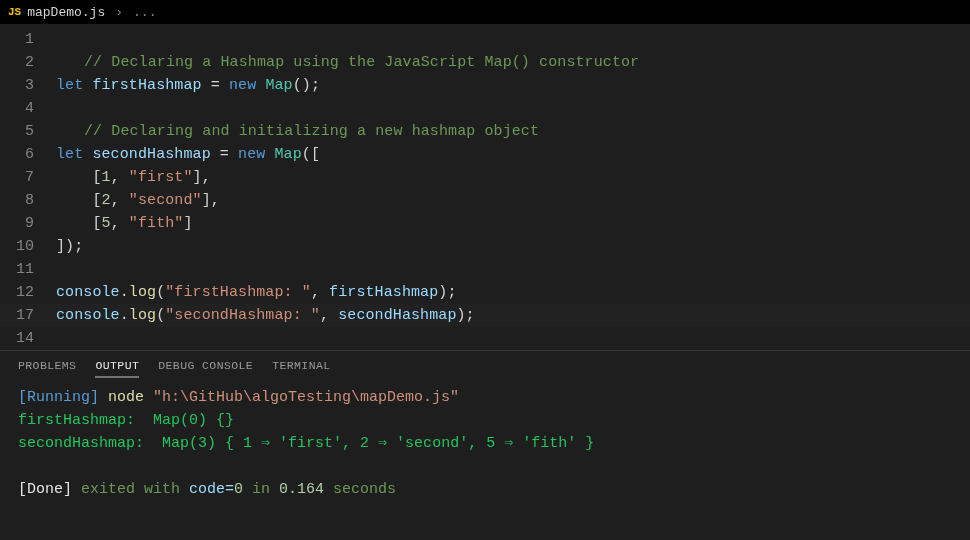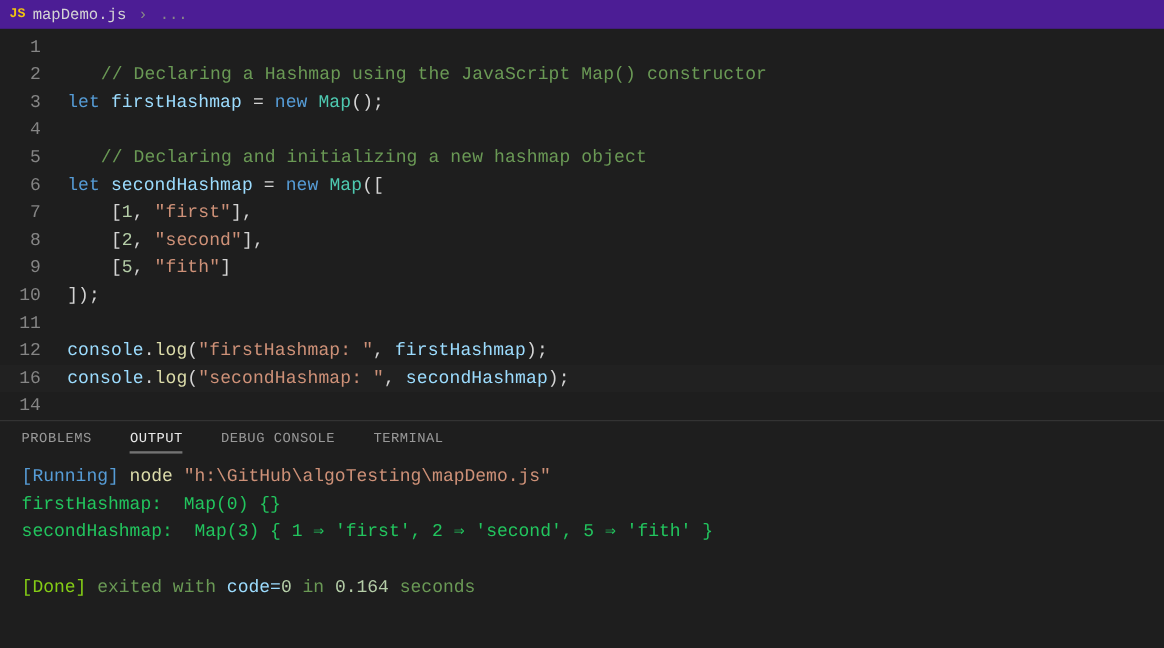--- a/index.html
+++ b/index.html
@@ -8,21 +8,21 @@
     background:#1e1e1e;
     font-family:Consolas,'Courier New',monospace;
     font-size:15px;
     color:#cccccc;
     overflow:hidden;
   }
   .tabbar {
     display:flex;
     align-items:center;
     height:24px;
-    background:#4c1d95;
+    background:#000000;
     padding-left:8px;
     gap:6px;
     font-size:13px;
     color:#cccccc;
   }
   .tabbar .js-badge {
     color:#f1c40f;
     font-weight:bold;
     font-size:11px;
   }
@@ -64,40 +64,40 @@
   .co { color:#9cdcfe; }
 
   .panel {
     border-top:1px solid #333;
     height:174px;
     display:flex;
     flex-direction:column;
   }
   .panel-tabs {
     display:flex;
-    gap:32px;
+    gap:19px;
     padding:8px 18px 6px 18px;
     font-size:11.5px;
     letter-spacing:0.4px;
     color:#999;
   }
   .panel-tab { cursor:pointer; }
   .panel-tab.active {
     color:#e8e8e8;
     border-bottom:2px solid #737373;
     padding-bottom:4px;
   }
   .panel-body {
     padding:2px 18px;
     font-size:15px;
     line-height:23px;
     white-space:pre;
   }
   .run  { color:#569cd6; }
-  .done { color:#84cc16;text-align:right; }
+  .done { color:#e5e5e5;text-align:right; }
   .path { color:#ce9178; }
   .num  { color:#b5cea8; }
   .ylw  { color:#dcdcaa;margin-top:44px; }
   .out  { color:#22c55e; }
   .green{ color:#6A9955; }
 </style>
 </head>
 <body>
 
 <div class="tabbar">
@@ -163,21 +163,21 @@
       <div class="gutter">11</div>
       <div class="code"></div>
     </div>
 
   <div class="line">
       <div class="gutter">12</div>
     <div class="code"><span class="co">console</span><span class="p">.</span><span class="f">log</span><span class="p">(</span><span class="s">"firstHashmap: "</span><span class="p">, </span><span class="v">firstHashmap</span><span class="p">);</span></div>
     </div>
 
   <div class="line hl-line">
-      <div class="gutter">16</div>
+      <div class="gutter">17</div>
     <div class="code"><span class="co">console</span><span class="p">.</span><span class="f">log</span><span class="p">(</span><span class="s">"secondHashmap: "</span><span class="p">, </span><span class="v">secondHashmap</span><span class="p">);</span></div>
     </div>
 
   <div class="line">
       <div class="gutter">14</div>
       <div class="code"></div>
     </div>
 </div>
 
 <div class="panel">

